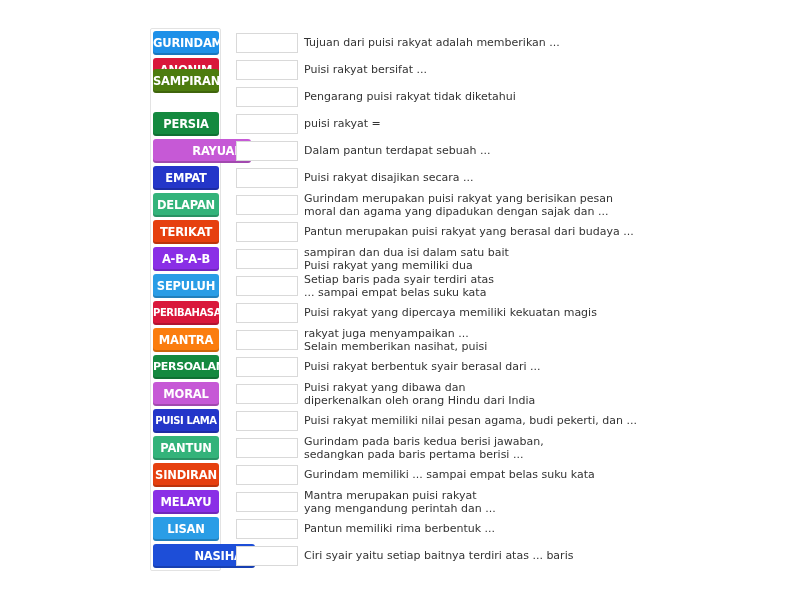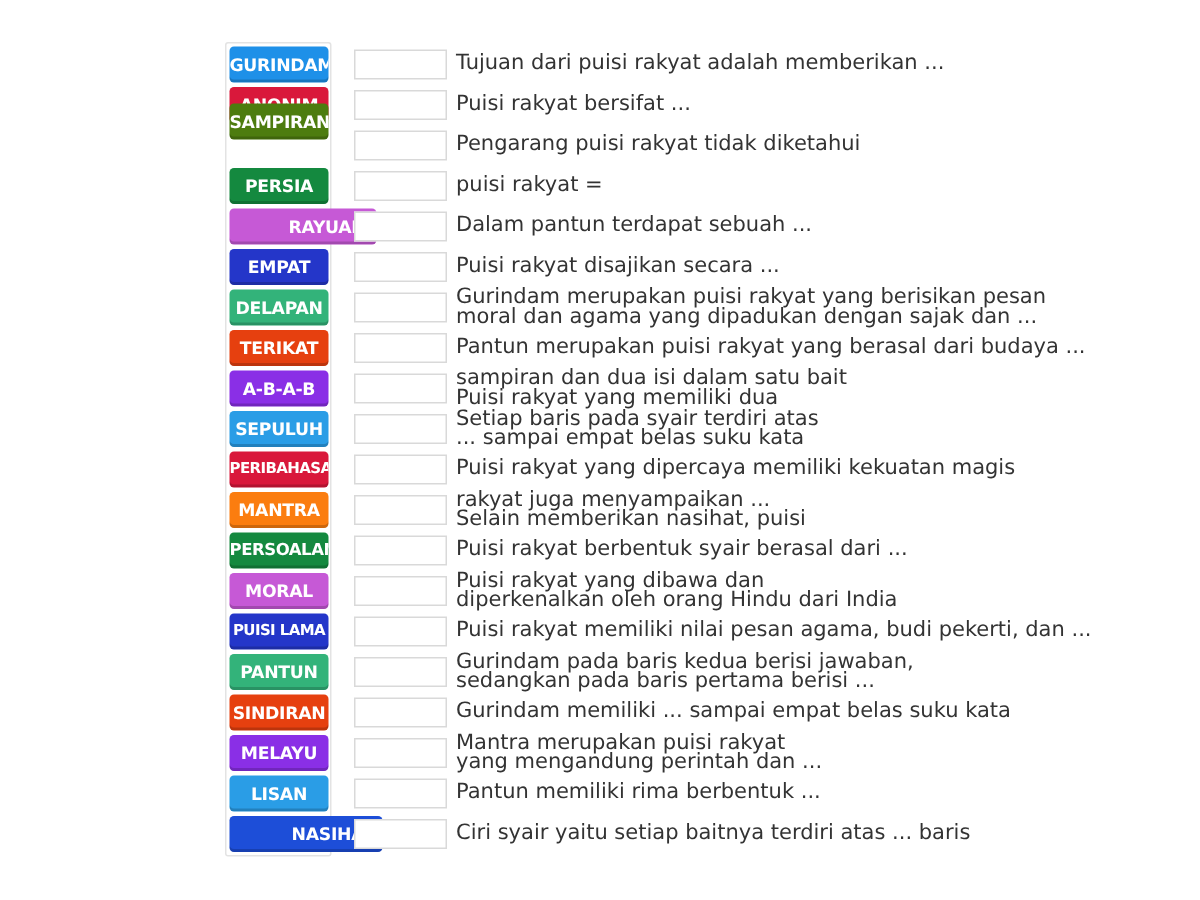--- a/index.html
+++ b/index.html
@@ -52,21 +52,21 @@
       height: 20px;
       border: 1px solid #d9d9d9;
       background: #ffffff;
       box-sizing: border-box;
       cursor: pointer;
     }
     .clue {
       position: absolute;
       left: 304px;
       width: 360px;
-      font-size: 14px;
+      font-size: 11px;
       line-height: 13px;
       color: #333333;
       white-space: nowrap;
     }
   </style>
 </head>
 <body>
 
 <div class="stage">
   <div class="bank"></div>

